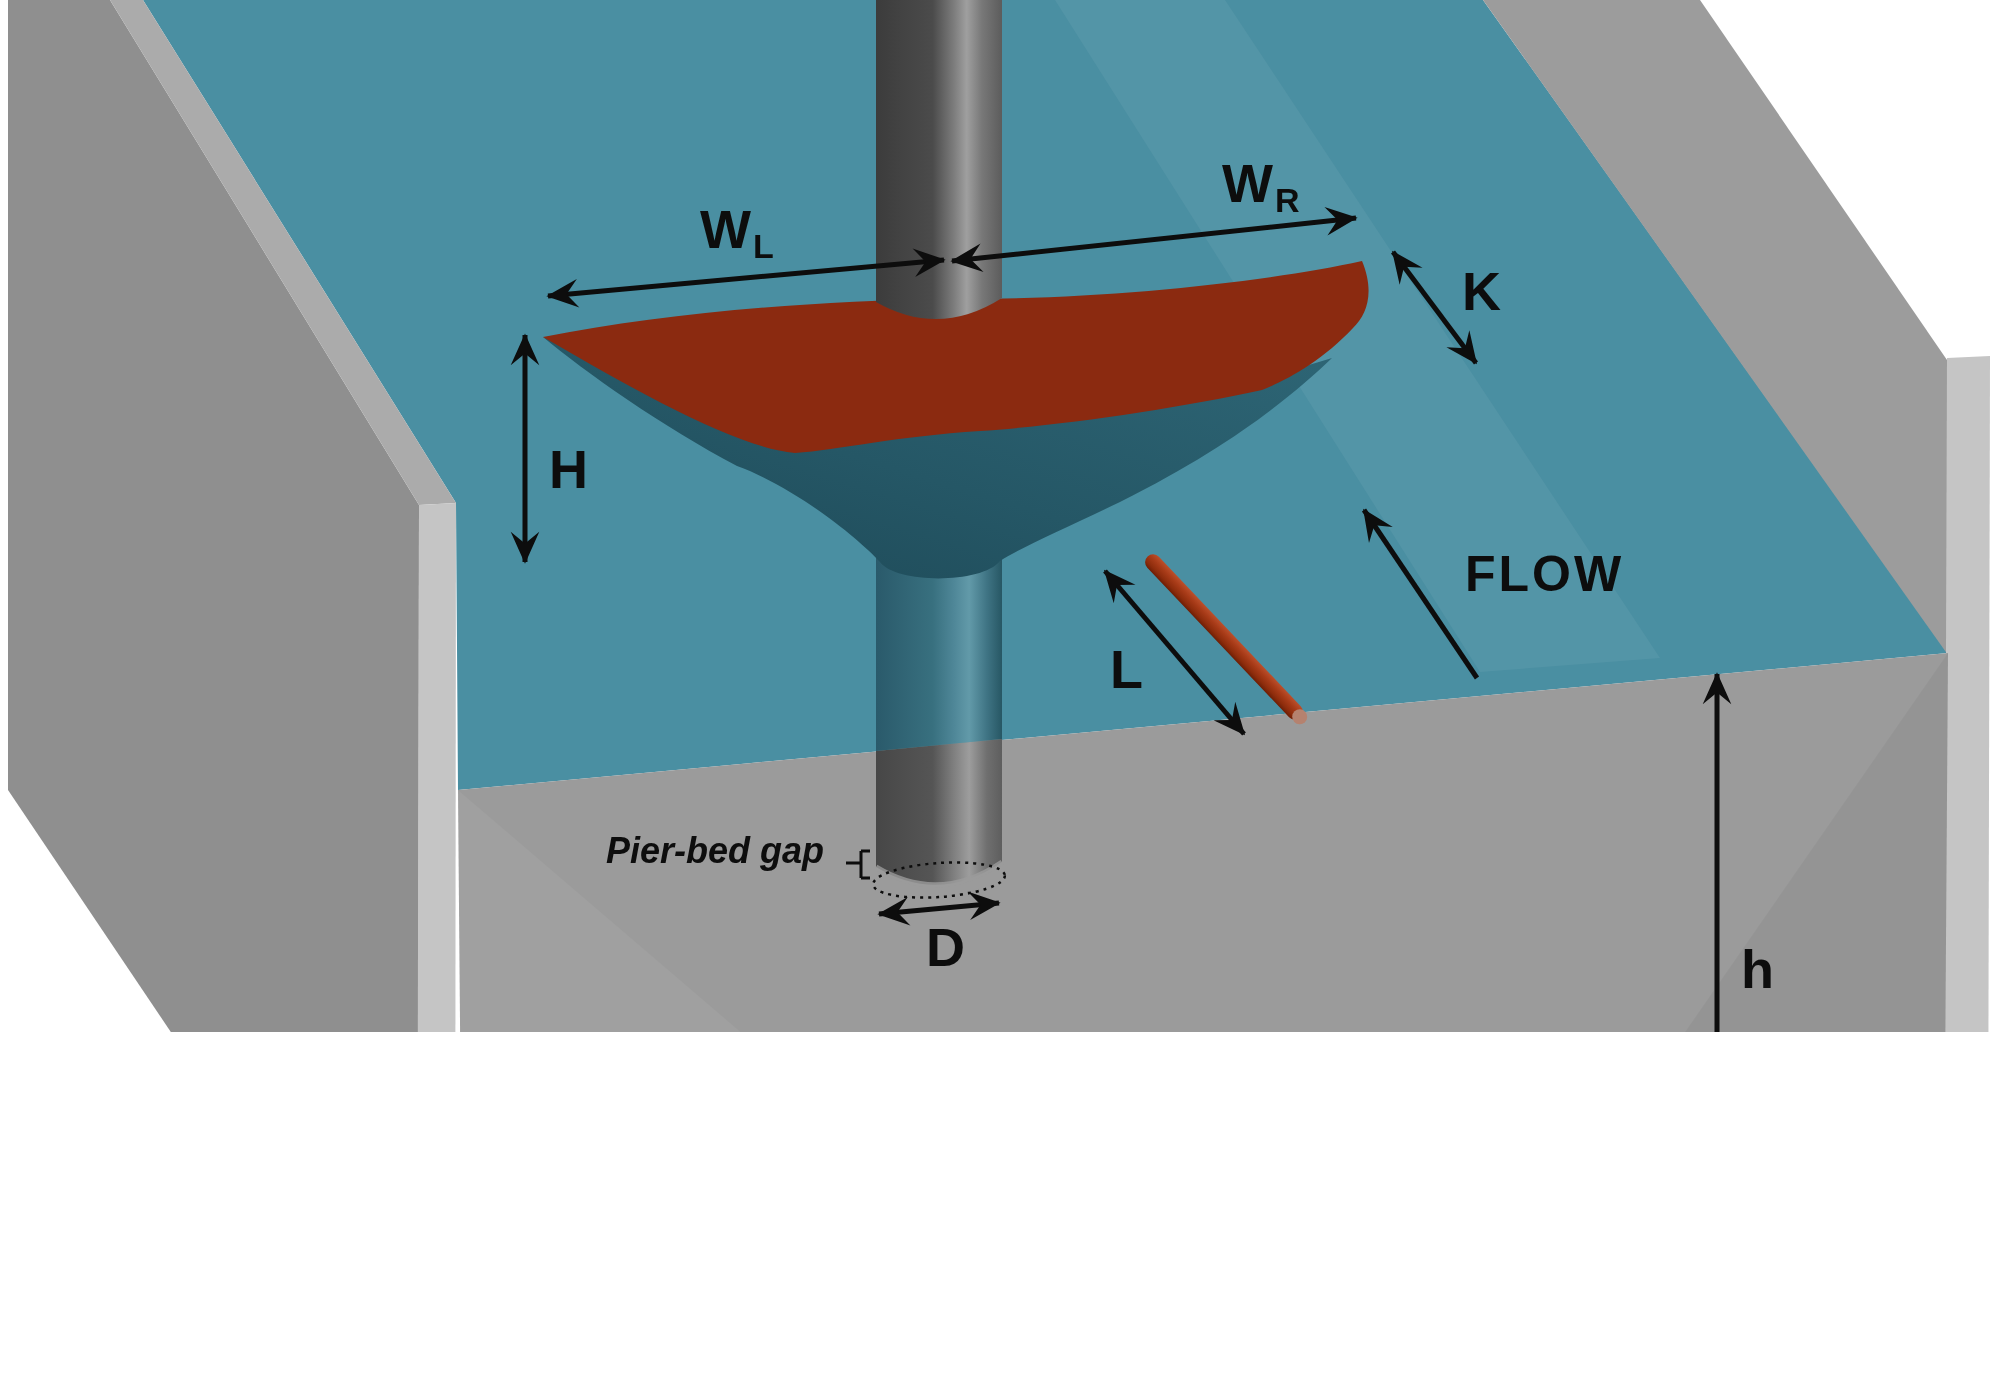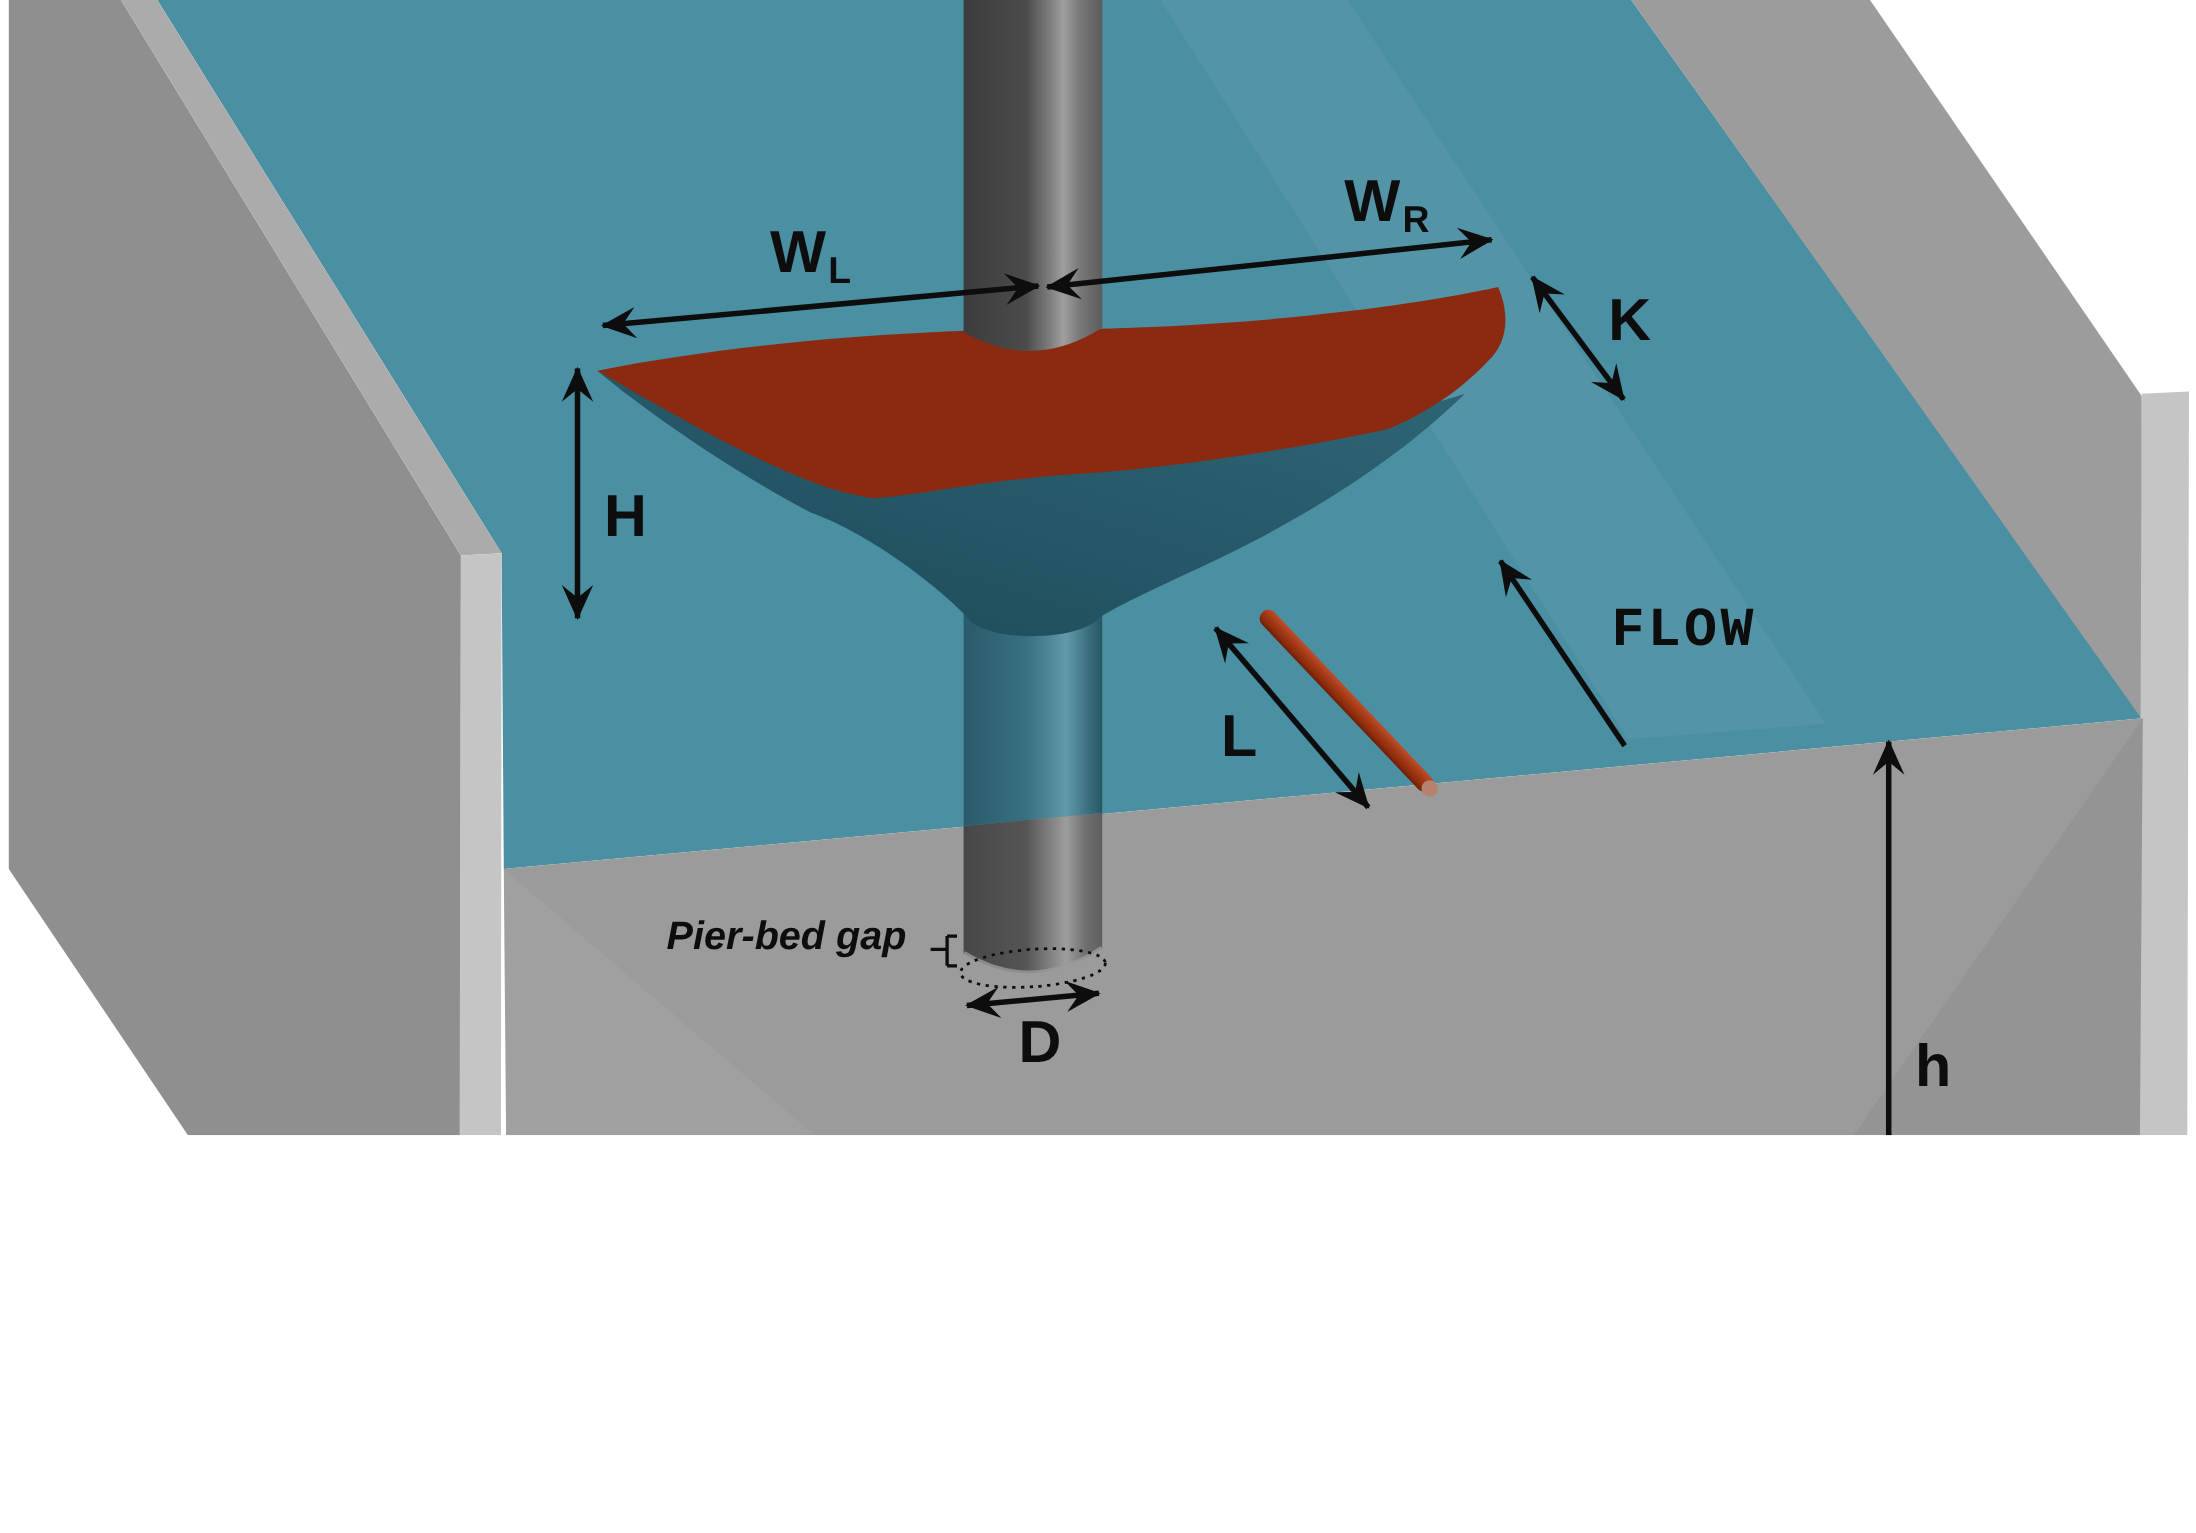--- a/index.html
+++ b/index.html
@@ -135,20 +135,20 @@
   <div class="lbl dim" style="left:700px;top:202px;"><span>W</span><span class="sub">L</span></div>
 
   <div class="lbl dim" style="left:1222px;top:142px;margin-top:14px;"><span>W</span><span class="sub">R</span></div>
 
   <div class="lbl dim" style="left:1462px;top:264px;">K</div>
 
   <div class="lbl dim" style="left:549px;top:442px;">H</div>
 
   <div class="lbl dim" style="left:1110px;top:642px;">L</div>
 
-  <div class="lbl flow-lbl" style="left:1465px;top:549px;font-family:Liberation Mono, monospace;">FLOW</div>
+  <div class="lbl flow-lbl" style="left:1465px;top:549px;">FLOW</div>
 
   <div class="lbl dim" style="left:1741px;top:942px;">h</div>
 
   <div class="lbl dim" style="left:926px;top:920px;">D</div>
 
   <div class="lbl gap-lbl" style="left:606px;top:833px;font-style:italic;">Pier-bed gap</div>
 </div>
 
 </body></html>

